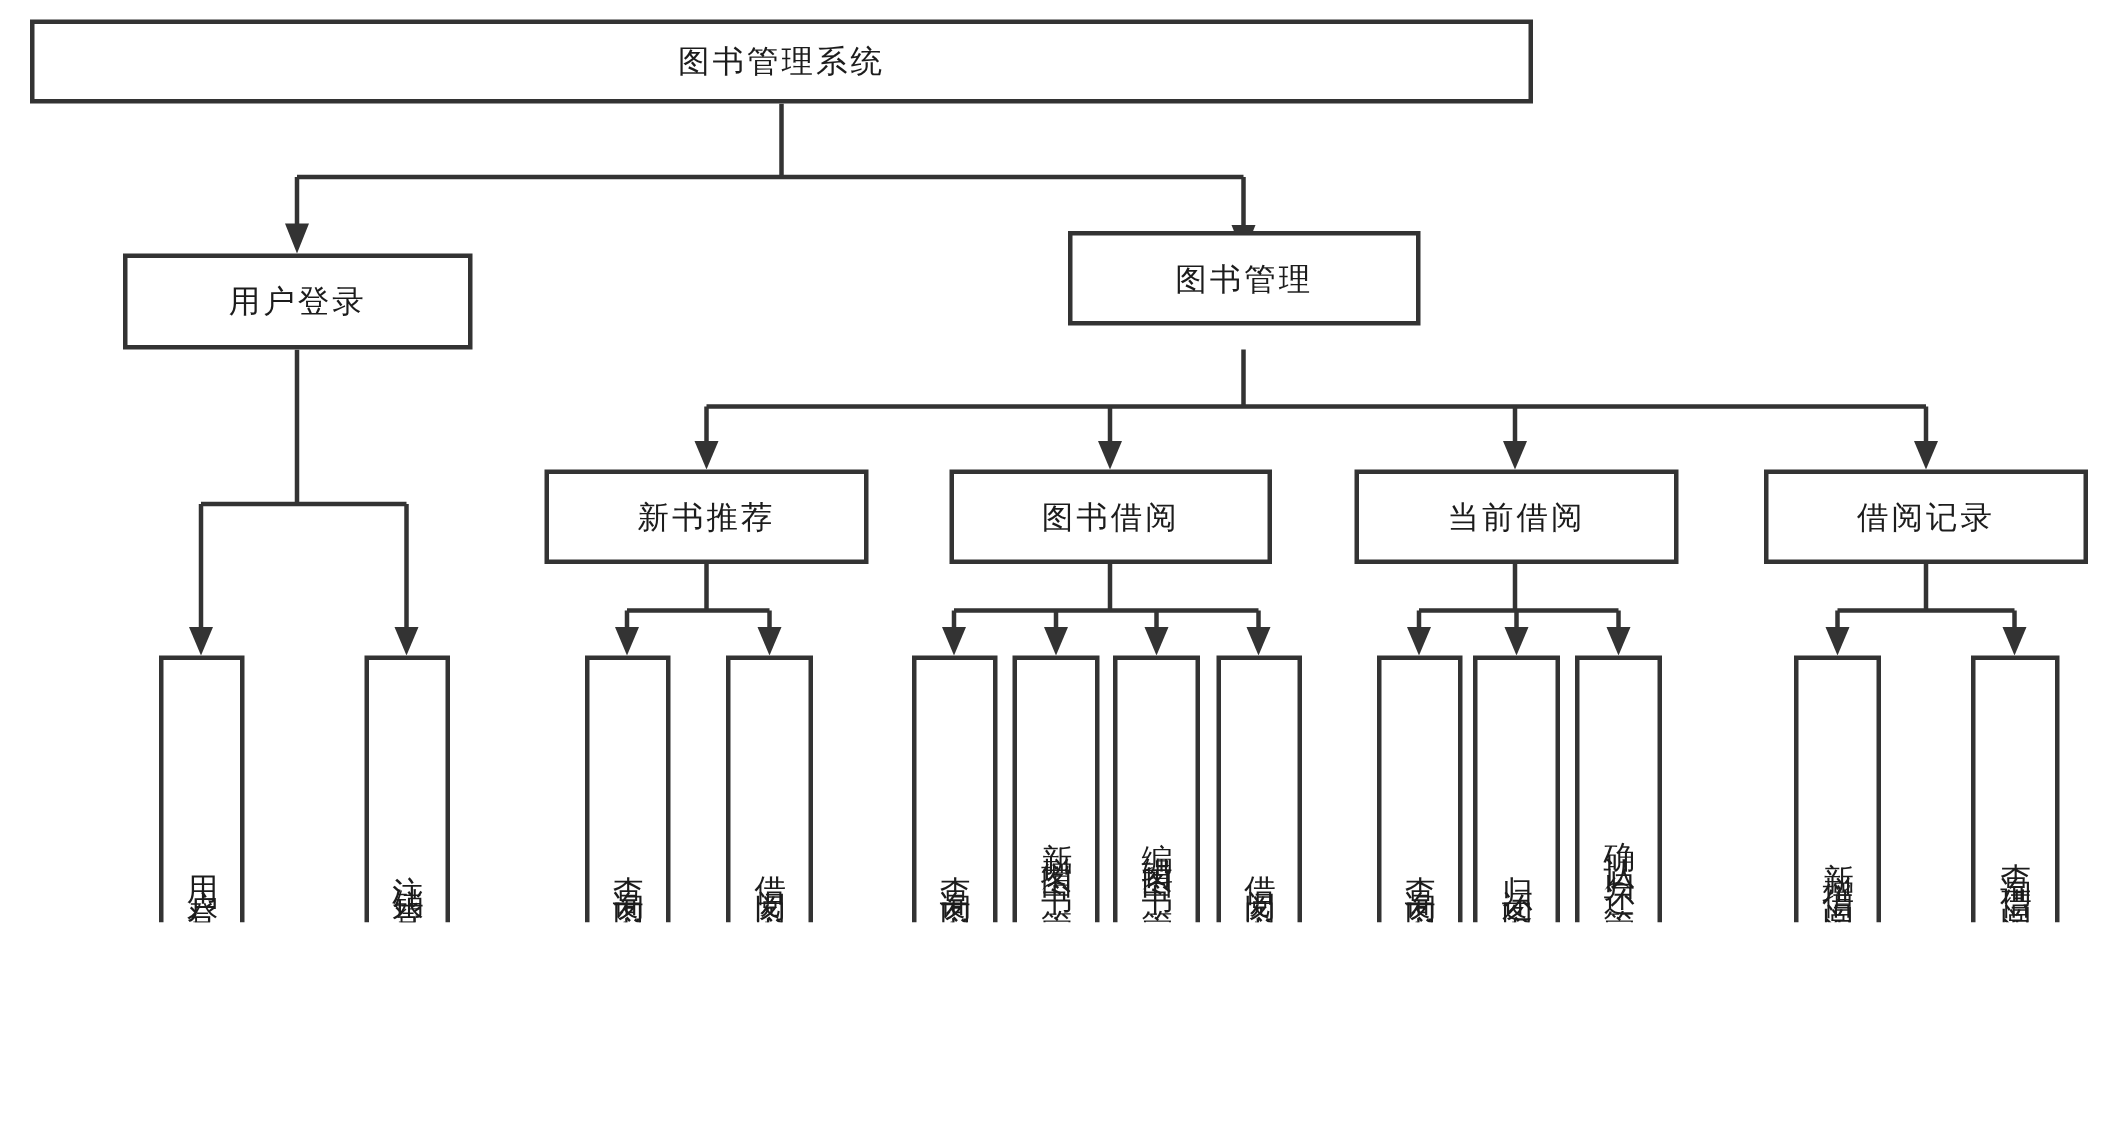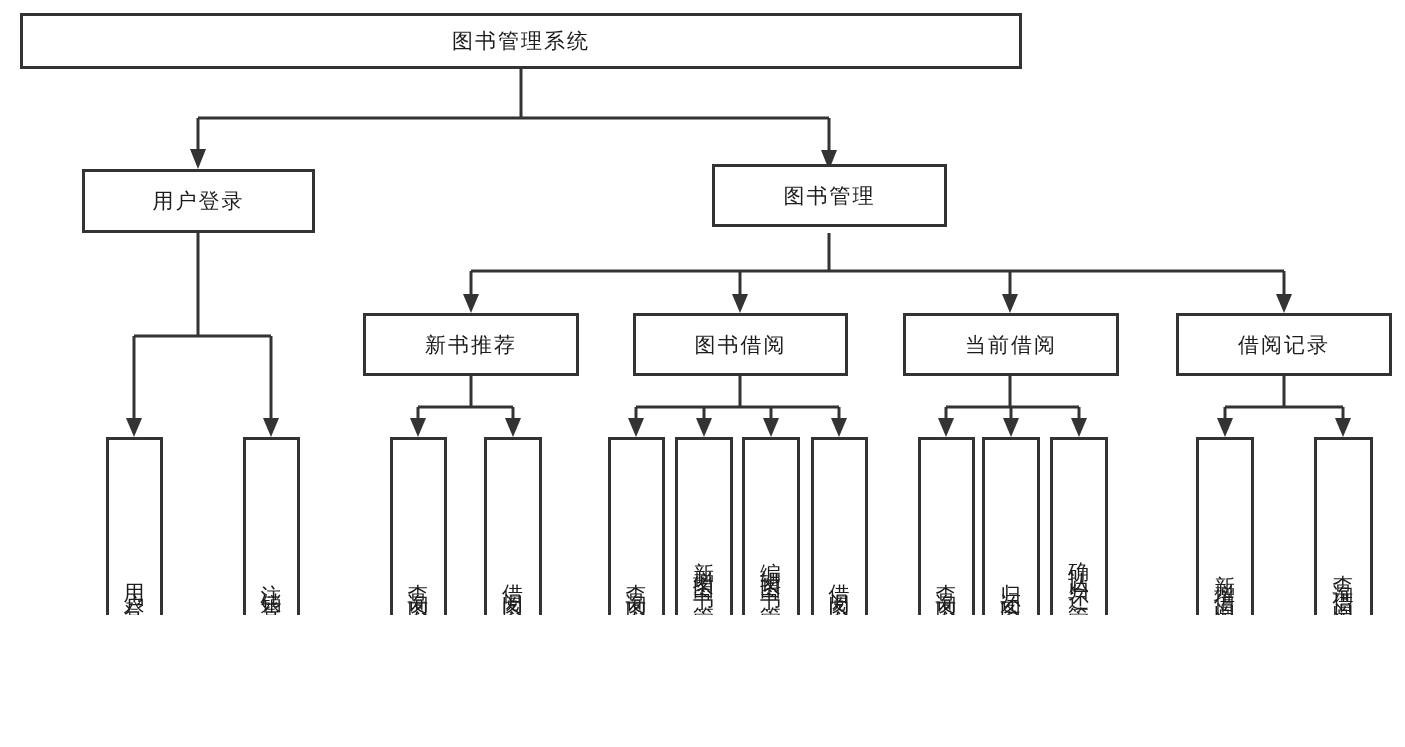--- a/index.html
+++ b/index.html
@@ -41,21 +41,21 @@
     writing-mode: vertical-rl;
     text-orientation: mixed;
     letter-spacing: 9px;
     line-height: 1;
     white-space: nowrap;
   }
   
   .n-root      { left: 20px;   top: 13px;  width: 1002px; height: 56px; }
   
   .n-login     { left: 82px;   top: 169px; width: 233px;  height: 64px; }
-  .n-mgmt      { left: 712px;  top: 164px; width: 235px;  height: 63px; }
+  .n-mgmt      { left: 712px;  top: 154px; width: 235px;  height: 63px; }
   
   .n-rec       { left: 363px;  top: 313px; width: 216px;  height: 63px; align-items: center; }
   .n-borrow    { left: 633px;  top: 313px; width: 215px;  height: 63px; }
   .n-current   { left: 903px;  top: 313px; width: 216px;  height: 63px; }
   .n-records   { left: 1176px; top: 313px; width: 216px;  height: 63px; }
   
   .vnode       { top: 437px; height: 296px; }
   .n-leaf-login   { left: 106px;  width: 57px; }
   .n-leaf-logout  { left: 243px;  width: 57px; }
   .n-rec-query    { left: 390px;  width: 57px; }

